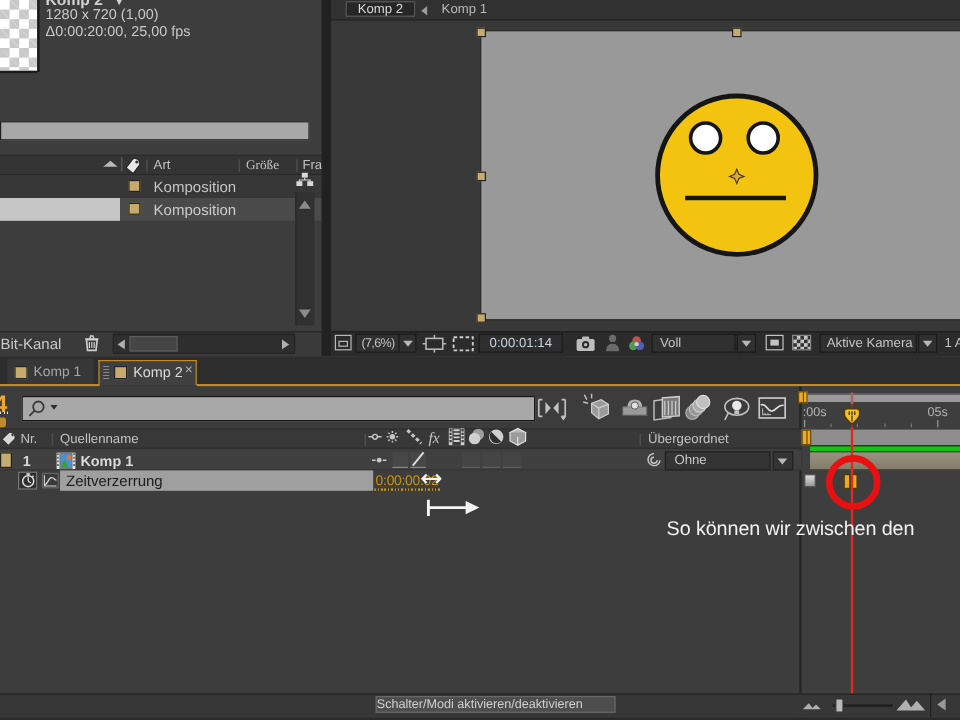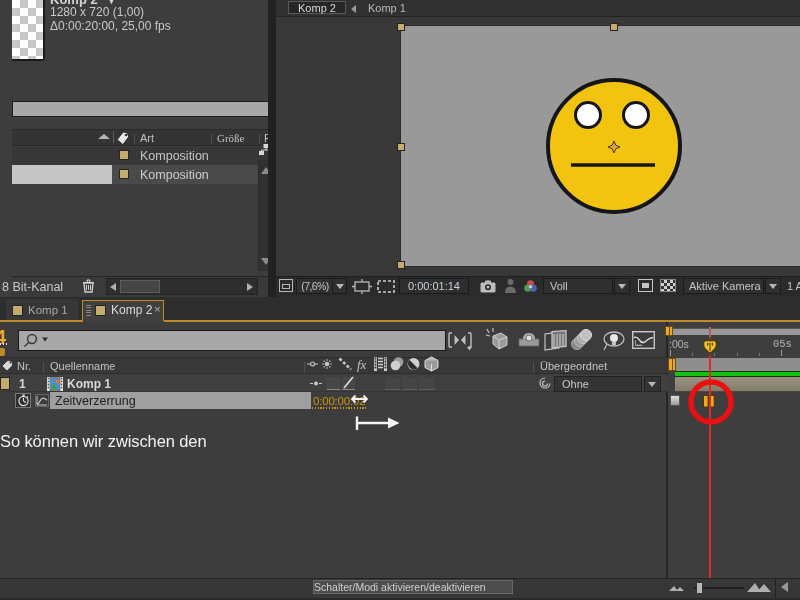--- a/index.html
+++ b/index.html
@@ -7,21 +7,21 @@
     font-family:"Liberation Sans", sans-serif; }
   .abs { position:absolute; }
   #stage { position:relative; width:800px; height:600px; overflow:hidden; }
   .tan { background:#c5ab6e; border:1px solid #242424; }
   .txt { color:#c2c2c2; font-size:11px; white-space:nowrap; }
 </style>
 </head>
 <body>
 <div id="stage">
 
-  <div class="abs" style="left:12px;top:0;width:268px;height:297px;background:#3d3d3d;">
+  <div class="abs" style="left:0;top:0;width:268px;height:297px;background:#3d3d3d;">
 
     <div class="abs" style="left:0;top:0;width:31px;height:59px;
       background:
         linear-gradient(45deg,#c9c9c9 25%,transparent 25%,transparent 75%,#c9c9c9 75%),
         linear-gradient(45deg,#c9c9c9 25%,transparent 25%,transparent 75%,#c9c9c9 75%),#ffffff;
       background-size:16px 16px; background-position:0 0,8px 8px;"></div>
     <div class="abs" style="left:31px;top:0;width:2px;height:60px;background:#1b1b1b;"></div>
     <div class="abs" style="left:0;top:59px;width:31px;height:2px;background:#1b1b1b;"></div>
 
     <div class="abs" style="left:38px;top:-8px;font-size:13px;font-weight:bold;color:#d2d2d2;">Komp 2&nbsp;&nbsp;▼</div>
@@ -236,21 +236,21 @@
     </svg>
 
     <div class="abs" style="left:668px;top:25px;width:132px;height:281px;background:#3e3e3e;"></div>
     <div class="abs" style="left:666px;top:25px;width:2px;height:281px;background:#272727;"></div>
 
     <div class="abs" style="left:672px;top:31px;width:128px;height:7px;background:#9a9a9a;border-top:1px solid #555;"></div>
     <div class="abs" style="left:665px;top:29px;width:8px;height:10px;background:#eda82e;border:1px solid #6b4e00;"></div>
     <div class="abs" style="left:668.5px;top:29px;width:1.5px;height:10px;background:#6b4e00;"></div>
 
     <div class="abs" style="left:669px;top:41px;font-size:10.5px;color:#b4b4b4;">:00s</div>
-    <div class="abs" style="left:773px;top:41px;font-size:10.5px;color:#b4b4b4;font-family:Liberation Mono, monospace;">05s</div>
+    <div class="abs" style="left:773px;top:41px;font-size:10.5px;color:#b4b4b4;">05s</div>
     <div class="abs" style="left:670px;top:53px;width:1px;height:6px;background:#9a9a9a;"></div>
     <div class="abs" style="left:781px;top:53px;width:1px;height:6px;background:#9a9a9a;"></div>
     <div class="abs" style="left:692px;top:56px;width:1px;height:3px;background:#777;"></div>
     <div class="abs" style="left:714px;top:56px;width:1px;height:3px;background:#777;"></div>
     <div class="abs" style="left:737px;top:56px;width:1px;height:3px;background:#777;"></div>
     <div class="abs" style="left:759px;top:56px;width:1px;height:3px;background:#777;"></div>
 
     <svg class="abs" style="left:703px;top:43px;z-index:5;" width="14" height="15" viewBox="0 0 14 15">
       <path d="M3 0.7 H11 Q13.3 0.7 13.3 3 V5.3 Q13.3 7.4 11.6 9 L8.3 12.3 Q7 13.5 5.7 12.3 L2.4 9 Q0.7 7.4 0.7 5.3 V3 Q0.7 0.7 3 0.7 Z" fill="#eec32b" stroke="#553a06" stroke-width="1.2"></path>
       <path d="M4.7 2.8 V5.8 M7 2.8 V5.8 M9.3 2.8 V5.8 M7 6.3 V11" stroke="#4a3000" stroke-width="1.1"></path>
@@ -364,21 +364,21 @@
     </svg>
 
     <div class="abs" style="left:709px;top:30px;width:2px;height:10px;background:#b06060;"></div>
     <div class="abs" style="left:709px;top:40px;width:2px;height:19px;background:#7a3535;"></div>
     <div class="abs" style="left:709px;top:59px;width:2px;height:226px;background:#dd2b20;"></div>
 
     <svg class="abs" style="left:355px;top:118px;" width="46" height="17" viewBox="0 0 46 17">
       <path d="M2 1.5 V15 M2 8 H36" fill="none" stroke="#f5f5f5" stroke-width="2.4"></path>
       <path d="M33 2.5 L44.5 8 L33 13.5 Z" fill="#f5f5f5"></path>
     </svg>
-    <div class="abs" style="left:0;top:135px;width:762px;text-align:left;font-size:16.5px;letter-spacing:-0.1px;color:#f2f2f2;">So können wir zwischen den</div>
+    <div class="abs" style="left:0;top:135px;width:762px;text-align:right;font-size:16.5px;letter-spacing:-0.1px;color:#f2f2f2;">So können wir zwischen den</div>
 
     <svg class="abs" style="left:685px;top:79px;" width="52" height="52" viewBox="0 0 52 52">
       <circle cx="26" cy="26" r="20" fill="none" stroke="#e81010" stroke-width="5.5"></circle>
     </svg>
 
     <div class="abs" style="left:0;top:281px;width:800px;height:20px;background:#373737;border-top:1px solid #242424;"></div>
     <div class="abs" style="left:313px;top:283px;width:200px;height:14px;background:#4d4d4d;border:1px solid #686868;color:#d0d0d0;font-size:10.5px;text-align:left;line-height:12px;">Schalter/Modi aktivieren/deaktivieren</div>
     <svg class="abs" style="left:668px;top:286px;" width="18" height="9" viewBox="0 0 18 9">
       <path d="M1 8 L6 3 L10 8 Z M8 8 L12 4 L16 8 Z" fill="#b0b0b0"></path>
     </svg>

